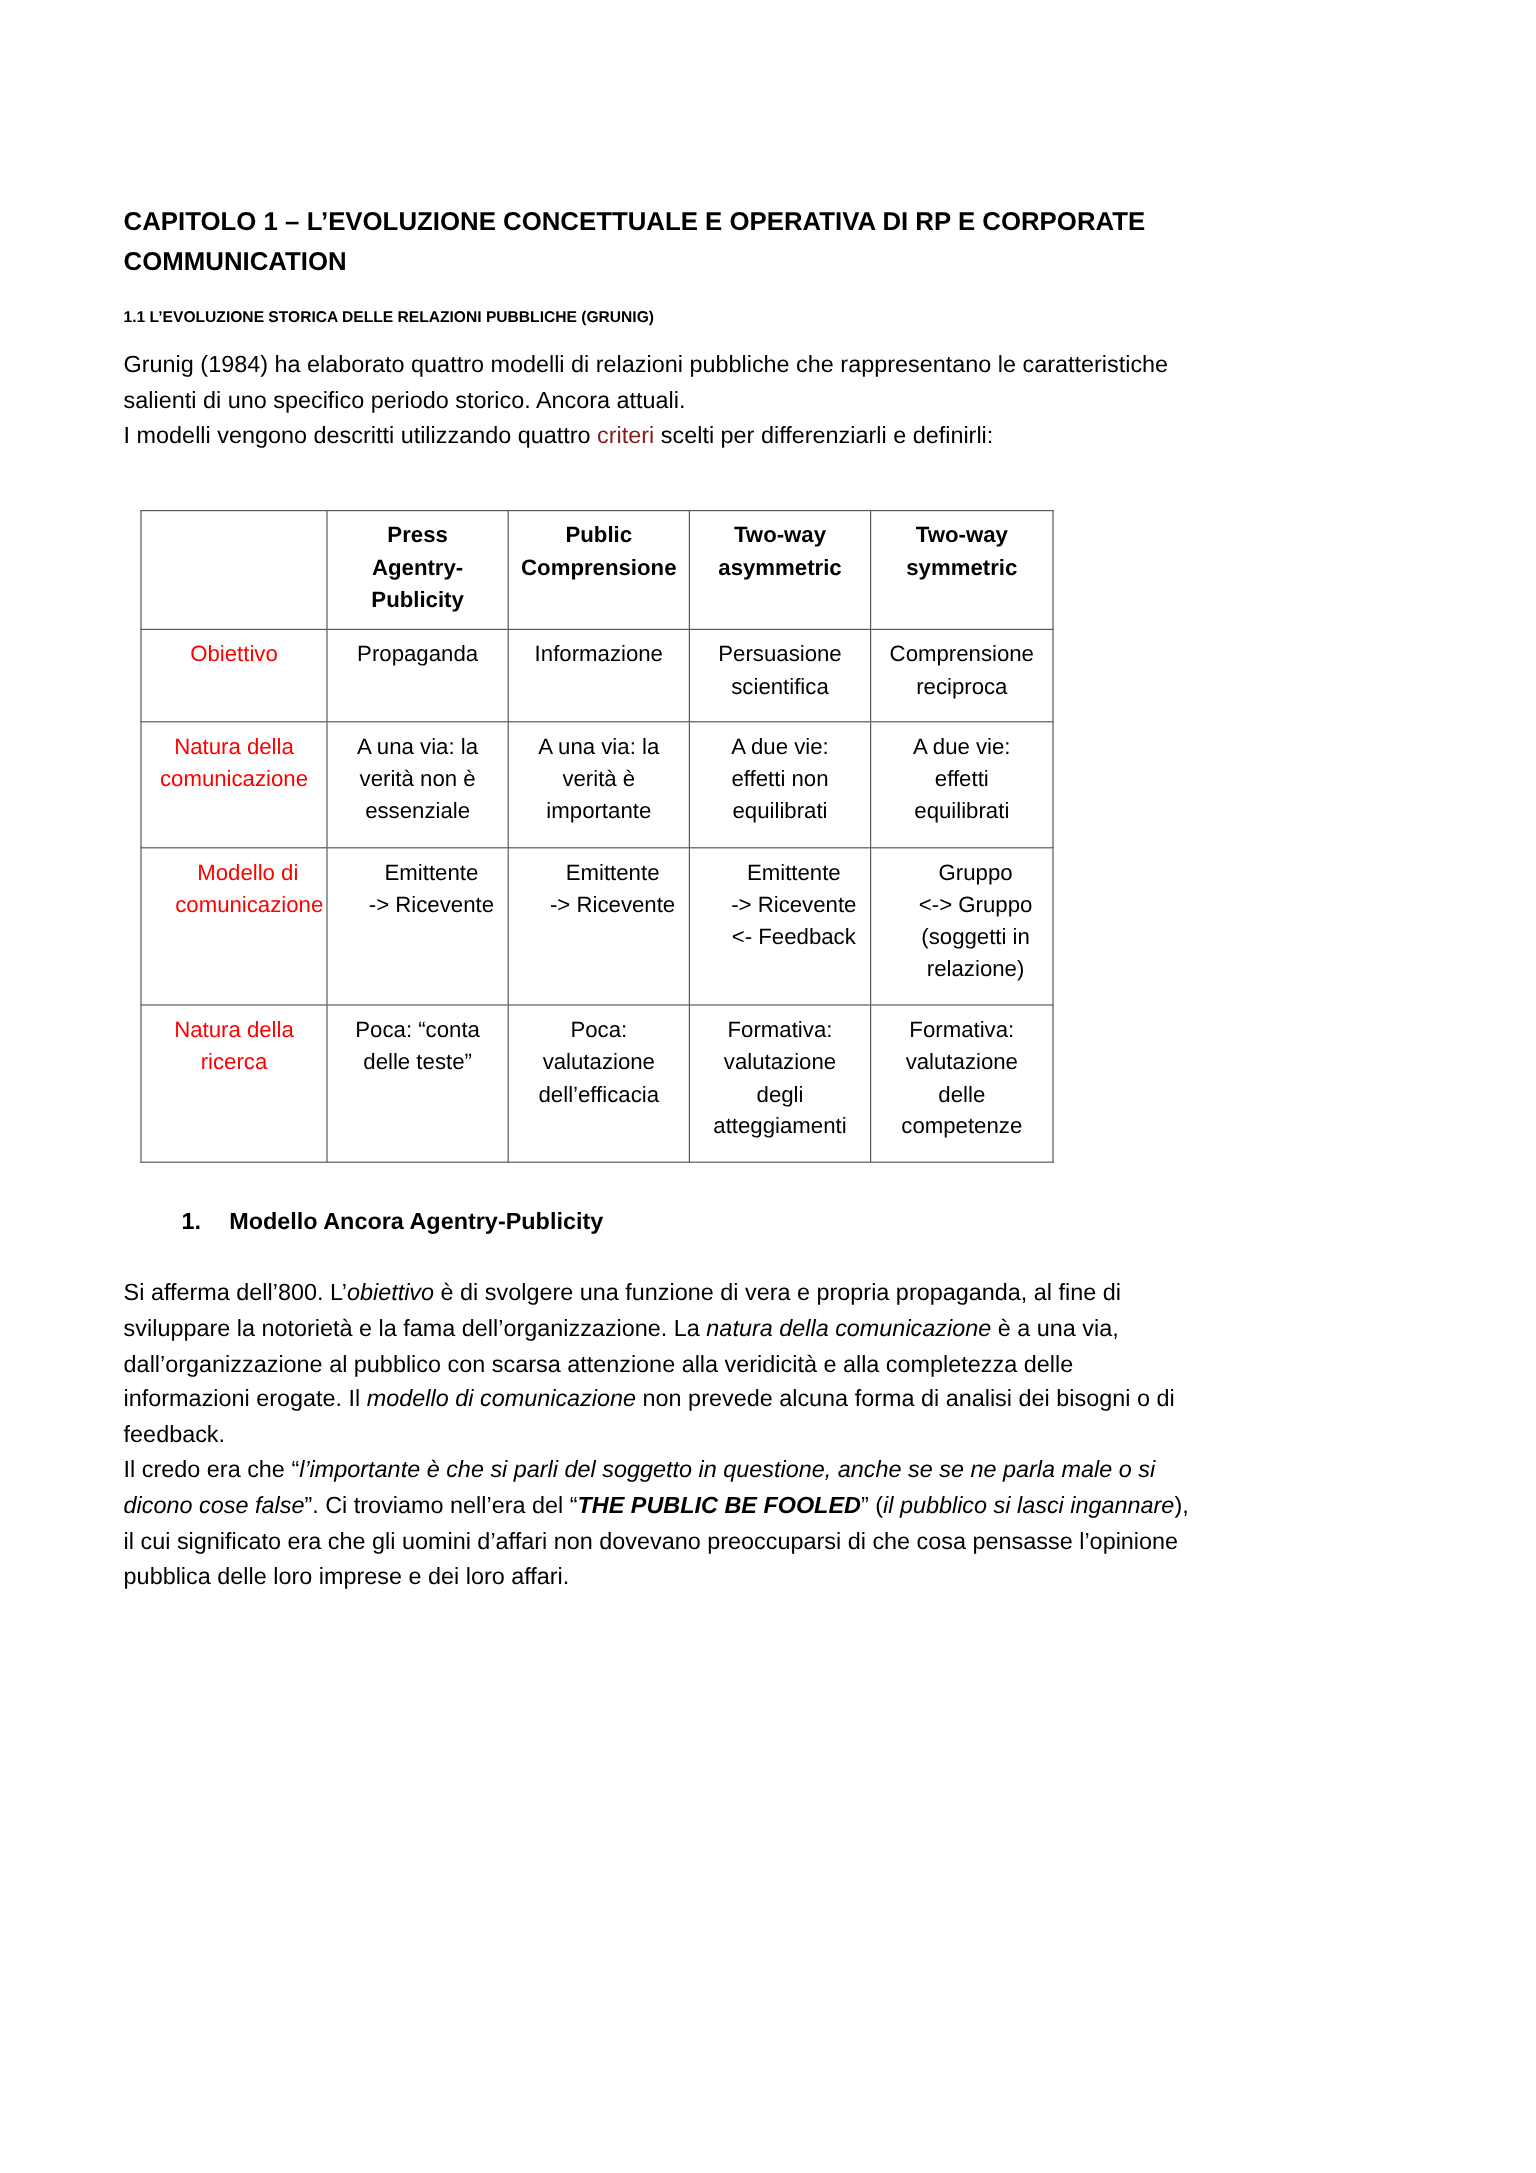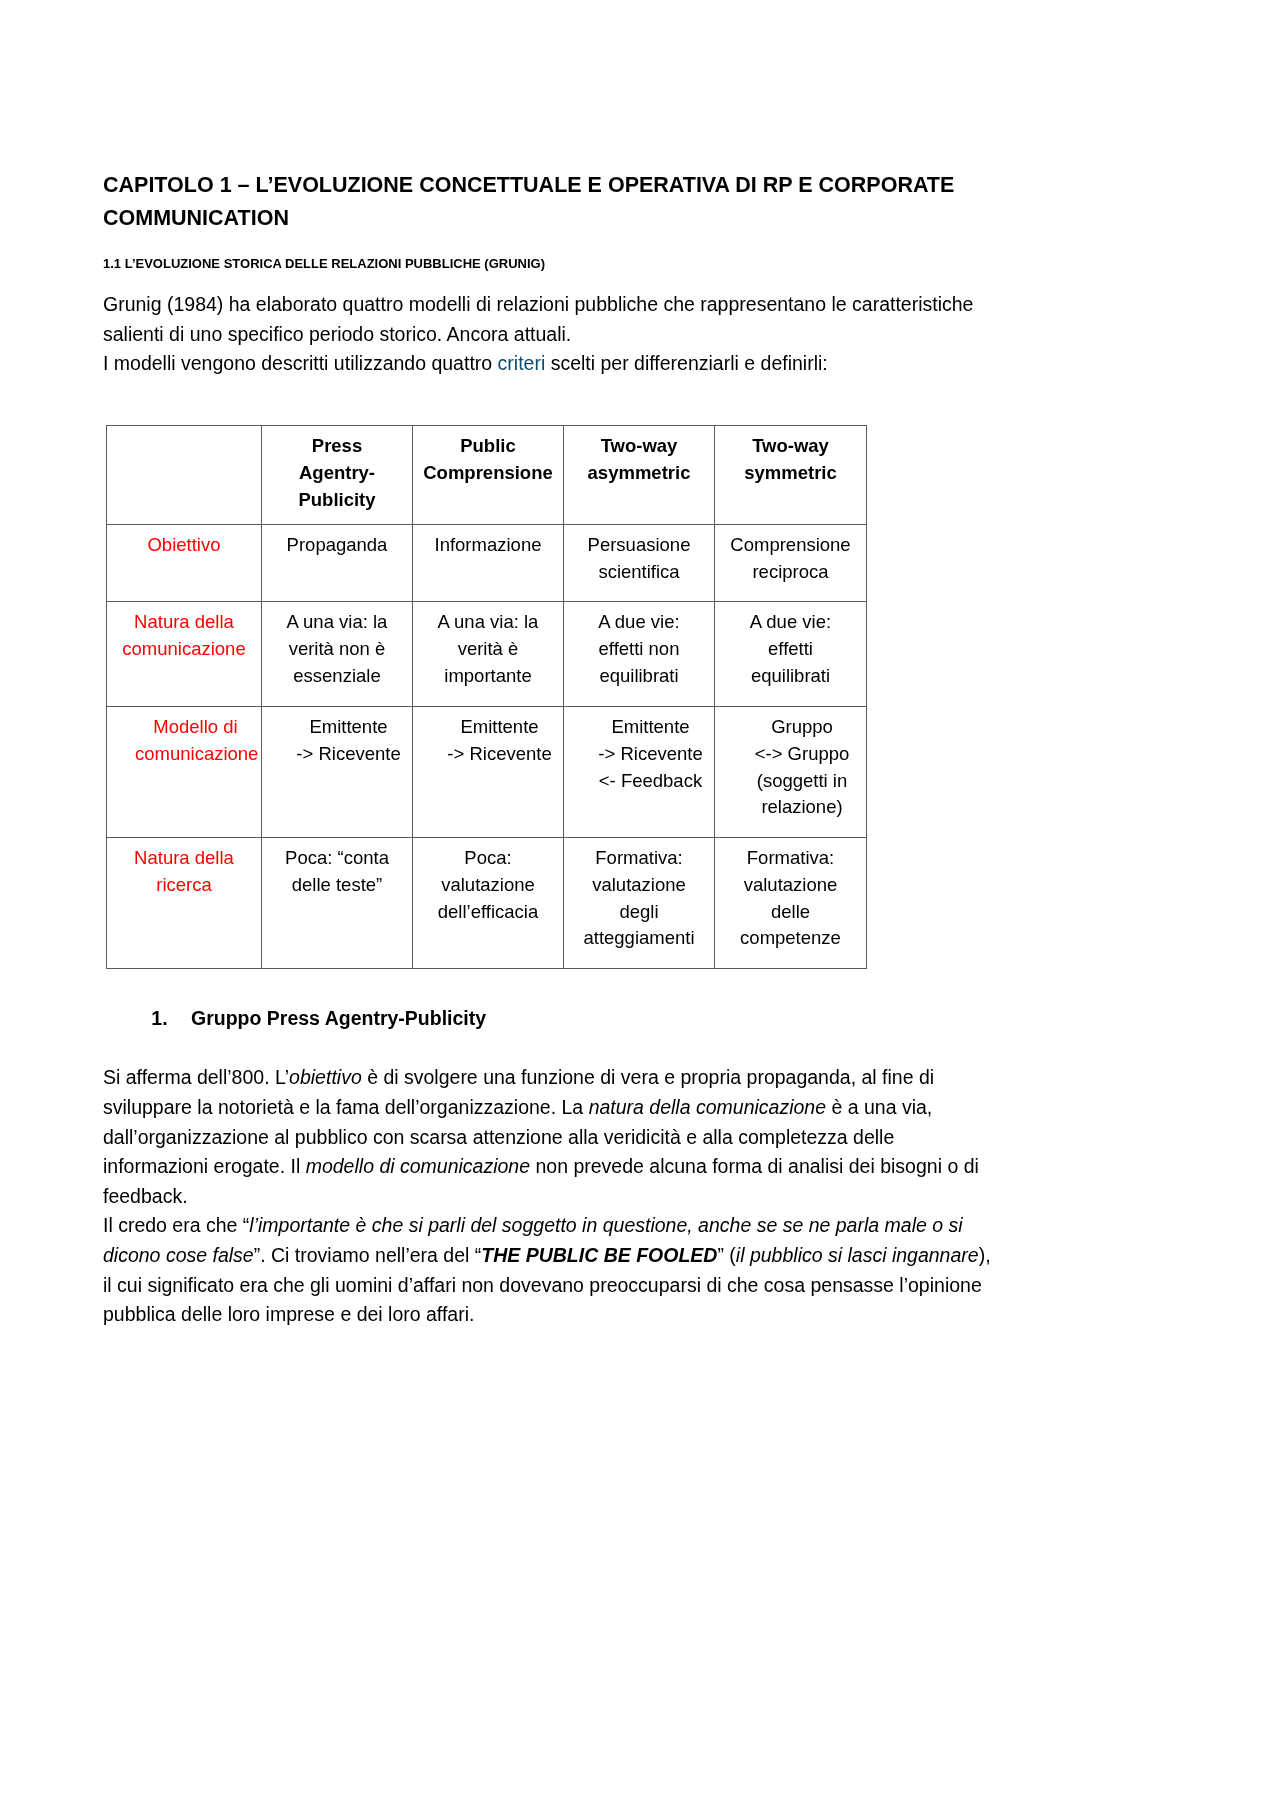--- a/index.html
+++ b/index.html
@@ -43,35 +43,35 @@
     line-height: 1.5;
     margin: 18px 0 0 0;
   }
   p.body {
     font-size: 19.5px;
     line-height: 1.52;
     margin: 17px 0 0 0;
     max-width: 900px;
   }
   .red {
-    color: #0c4a6e;
+    color: #7f1d1d;
   }
   em.it {
     font-style: italic;
   }
   strong.bi {
     font-style: italic;
     font-weight: bold;
   }
 
   
   .models-table {
     border-collapse: collapse;
     margin-top: 46px;
-    margin-left: 3px;
+    margin-left: 14px;
     width: 760px;
     table-layout: fixed;
   }
   .models-table td,
   .models-table th {
     border: 1.5px solid #5a5a5a;
     text-align: center;
     vertical-align: top;
     font-size: 18.5px;
     line-height: 1.45;
@@ -262,21 +262,21 @@
           <span class="cell-line">Formativa:</span>
           <span class="cell-line">valutazione</span>
           <span class="cell-line">delle</span>
           <span class="cell-line">competenze</span>
         </td>
       </tr>
     </tbody>
   </table>
 
   <ol class="model-list">
-    <li>Gruppo Press Agentry-Publicity</li>
+    <li>Modello Ancora Agentry-Publicity</li>
   </ol>
 
   <div class="lower-text">
     <p class="body"><span>Si afferma dell’800. L’</span><em class="it">obiettivo</em><span> è di svolgere una funzione di vera e propria propaganda, al fine di sviluppare la notorietà e la fama dell’organizzazione. La </span><em class="it">natura della comunicazione</em><span> è a una via, dall’organizzazione al pubblico con scarsa attenzione alla veridicità e alla completezza delle informazioni erogate. Il </span><em class="it">modello di comunicazione</em><span> non prevede alcuna forma di analisi dei bisogni o di feedback.</span></p>
 
     <p class="body"><span>Il credo era che “</span><em class="it">l’importante è che si parli del soggetto in questione, anche se se ne parla male o si dicono cose false</em><span>”. Ci troviamo nell’era del “</span><strong class="bi">THE PUBLIC BE FOOLED</strong><span>” (</span><em class="it">il pubblico si lasci ingannare</em><span>), il cui significato era che gli uomini d’affari non dovevano preoccuparsi di che cosa pensasse l’opinione pubblica delle loro imprese e dei loro affari.</span></p>
   </div>
 
 </div>
 

